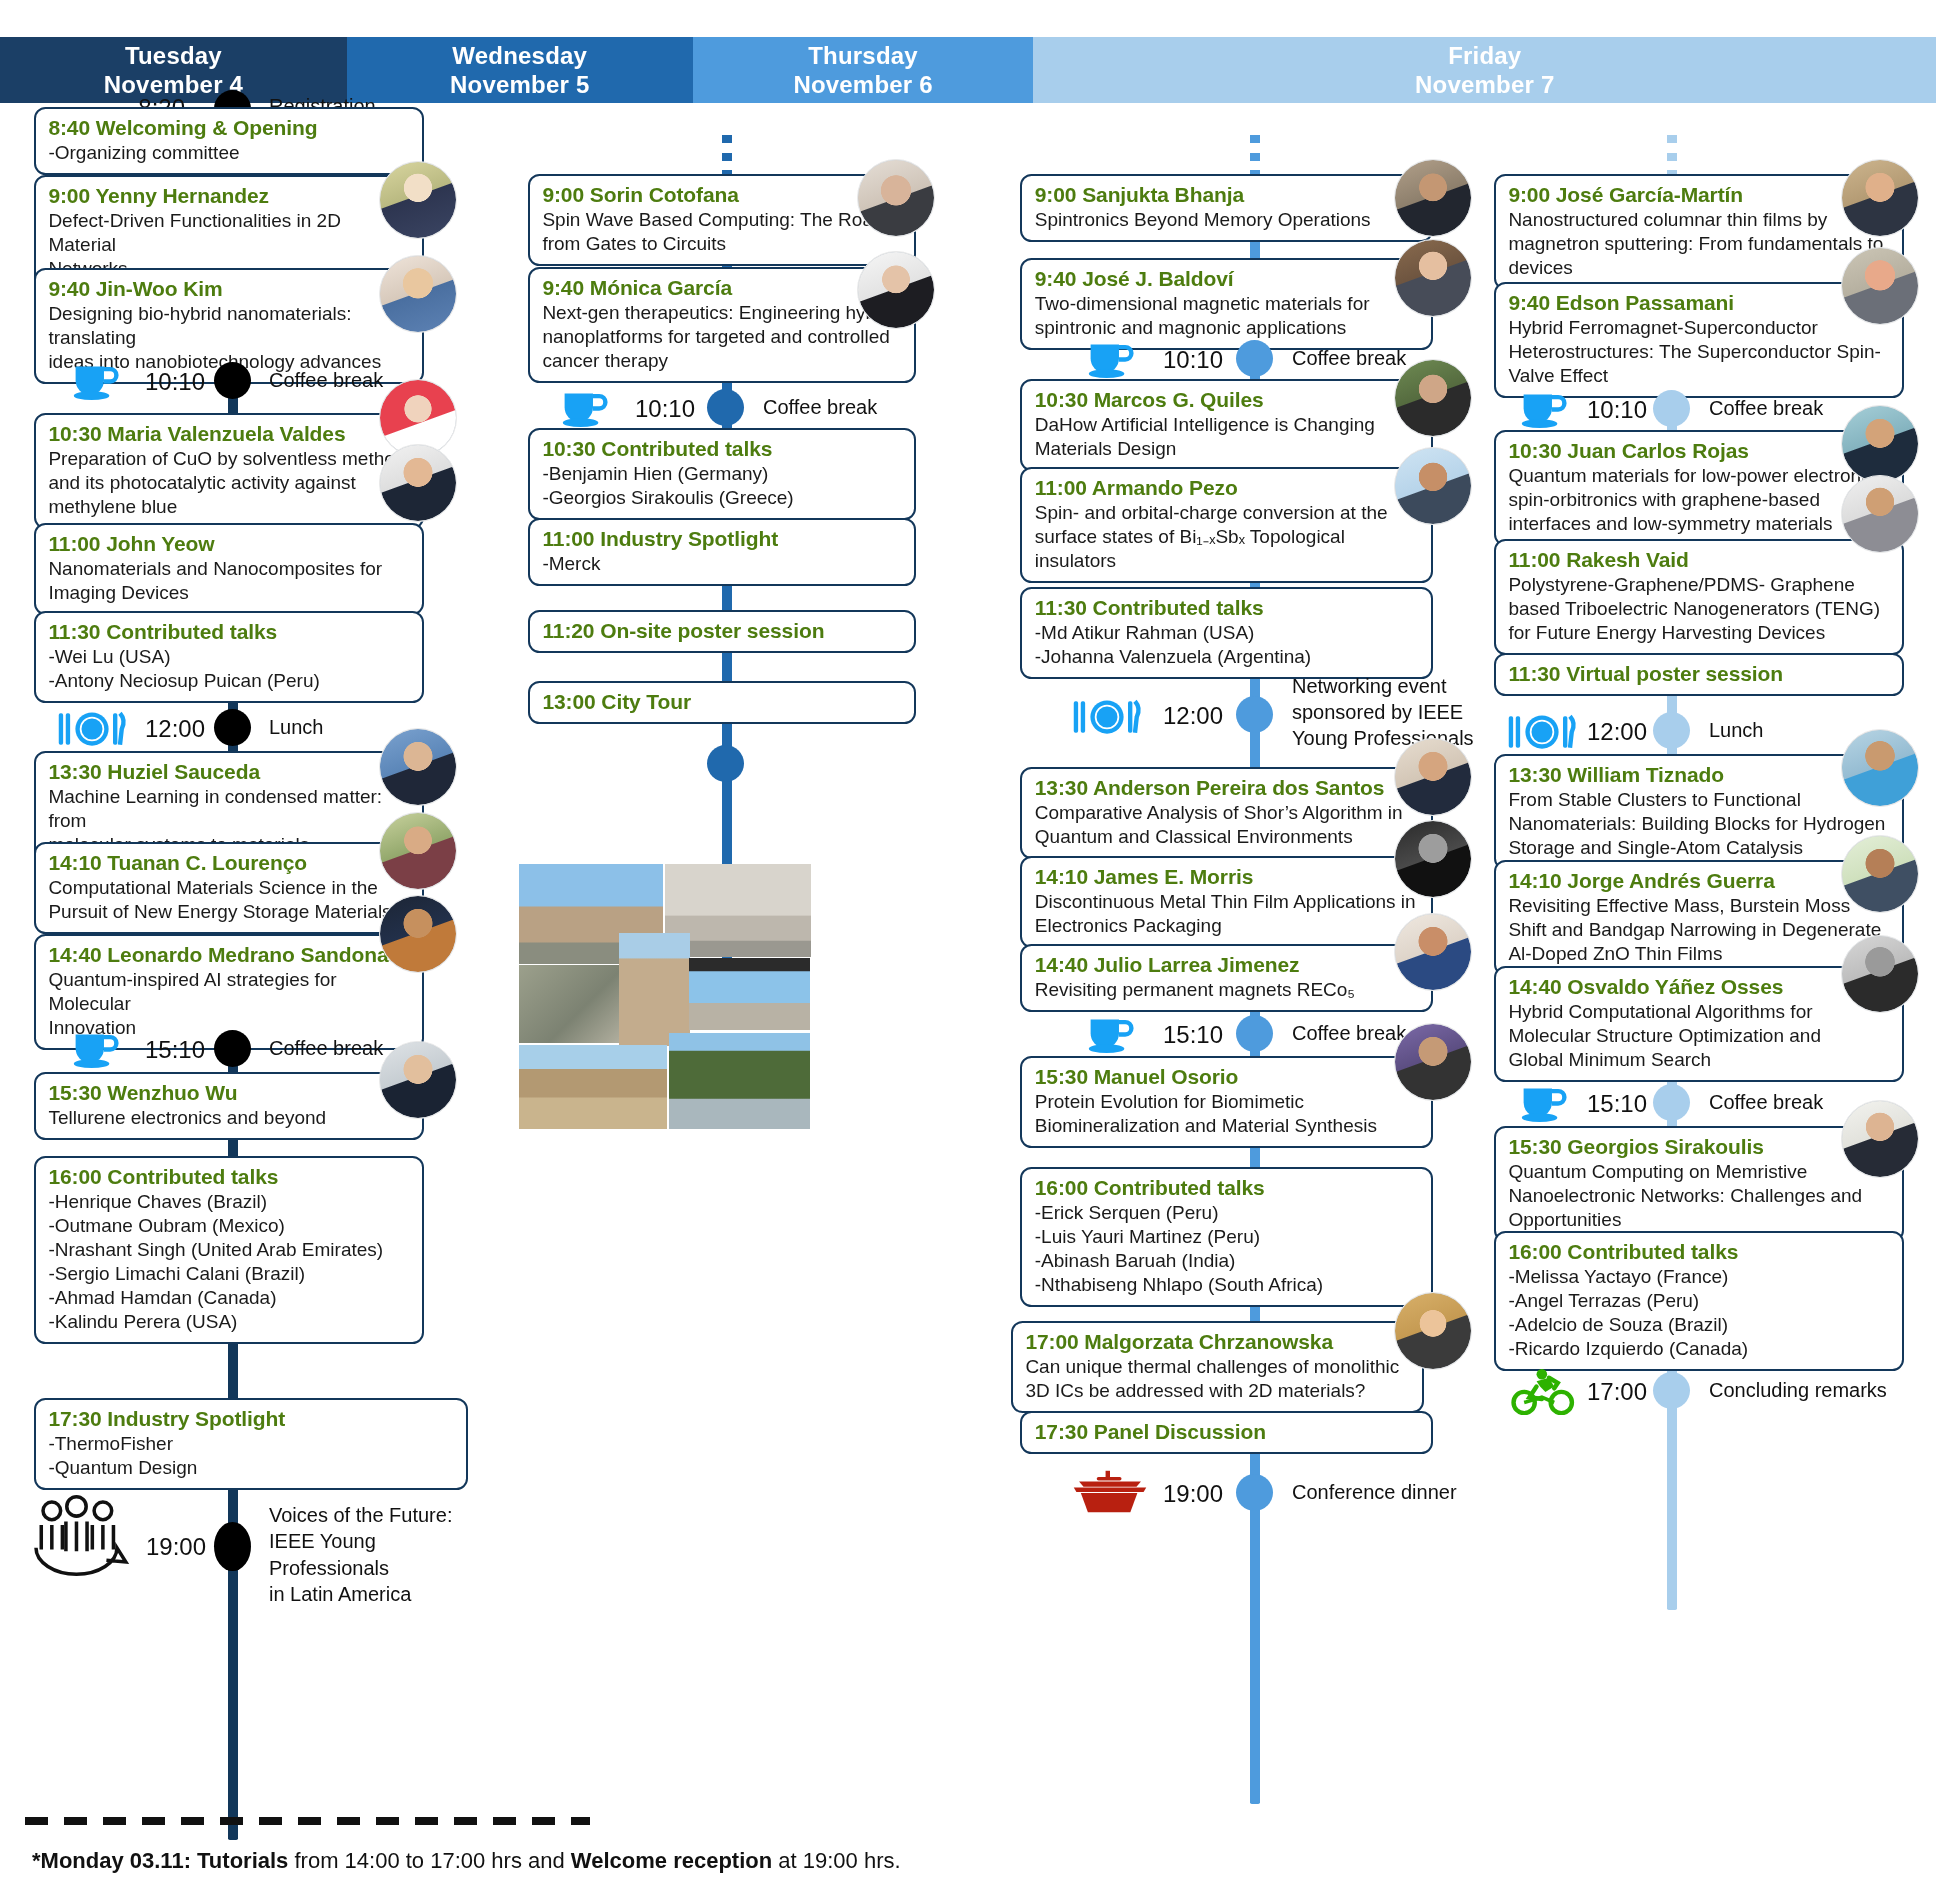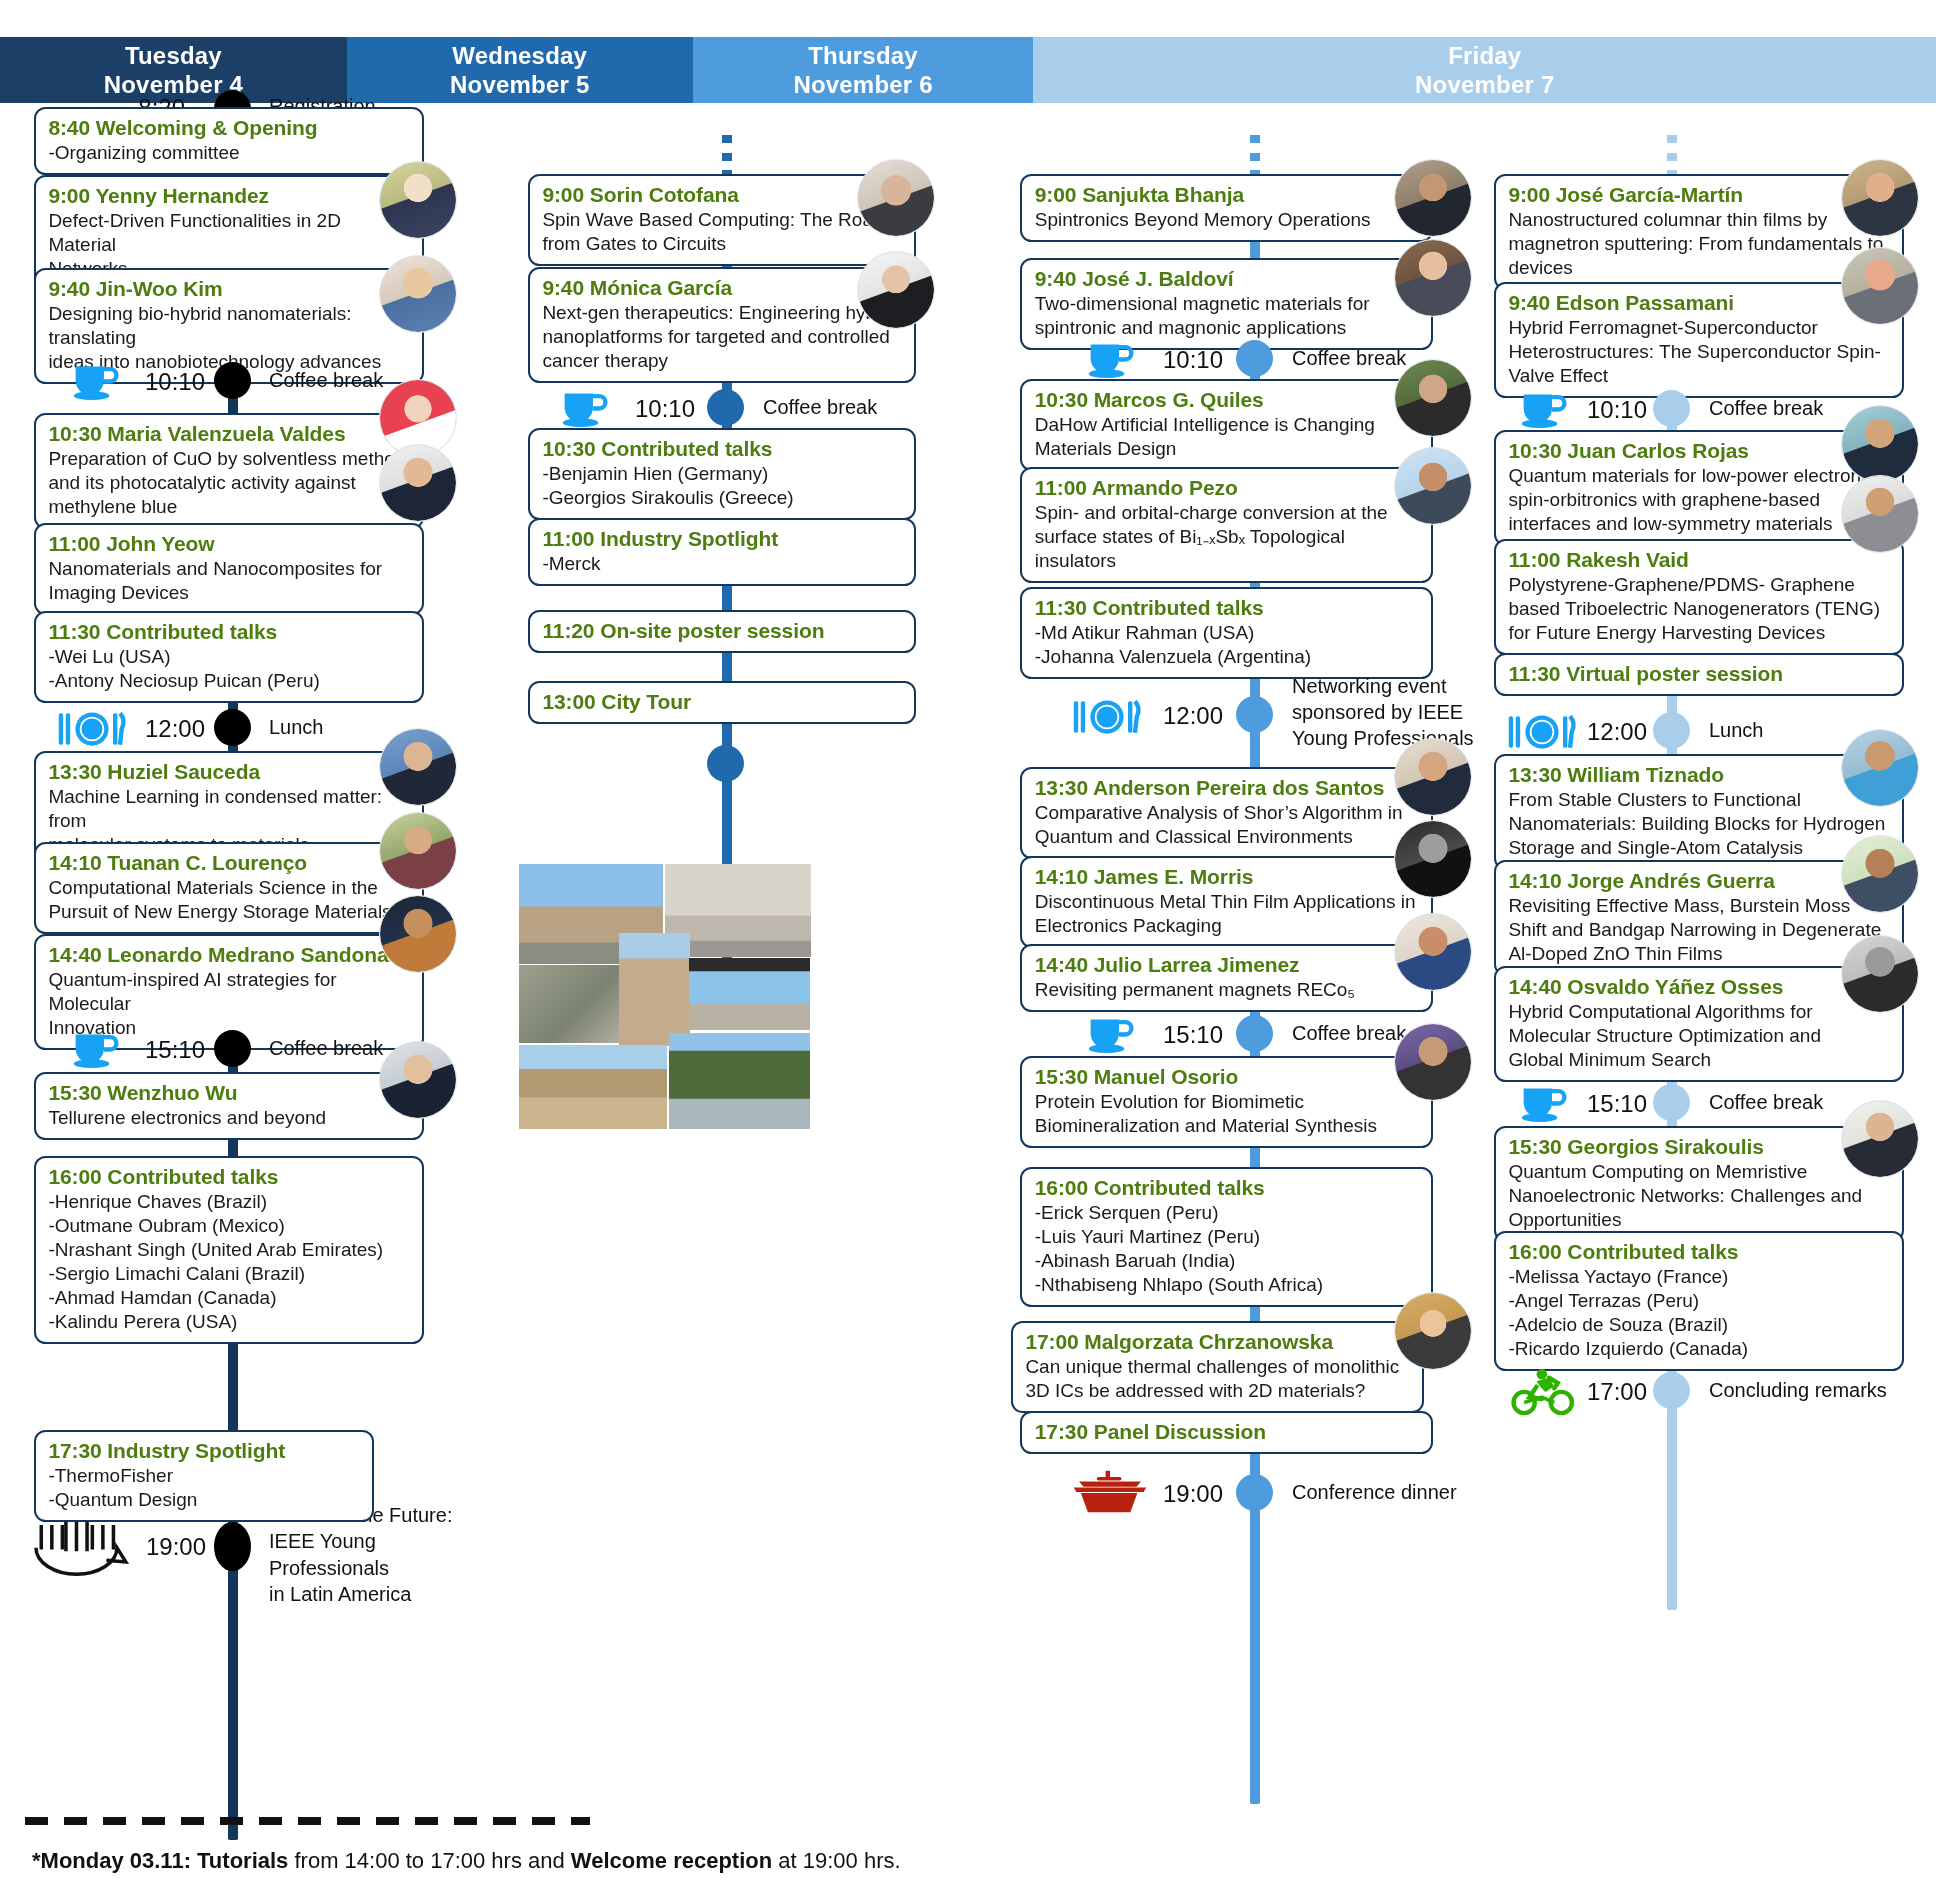--- a/index.html
+++ b/index.html
@@ -325,21 +325,21 @@
   <div class="card" style="position:absolute;left:34px;top:1090px;width:390px;">
     <div class="c-title">16:00 Contributed talks</div>
     <div class="c-sub">-Henrique Chaves (Brazil)
 -Outmane Oubram (Mexico)
 -Nrashant Singh (United Arab Emirates)
 -Sergio Limachi Calani (Brazil)
 -Ahmad Hamdan (Canada)
 -Kalindu Perera (USA)</div>
   </div>
 
-  <div class="card" style="position:absolute;left:34px;top:1364px;width:340px;">
+  <div class="card" style="position:absolute;left:34px;top:1332px;width:434px;">
     <div class="c-title">17:30 Industry Spotlight</div>
     <div class="c-sub">-ThermoFisher
 -Quantum Design</div>
   </div>
 
   <div class="people-icon" style="left:26.5px;top:1429px;">
     <svg width="106" height="81" viewBox="0 0 120 92">
       <circle cx="28" cy="18" r="10" fill="none" stroke="#111" stroke-width="4"></circle>
       <circle cx="56" cy="13" r="11" fill="none" stroke="#111" stroke-width="4"></circle>
       <circle cx="86" cy="18" r="10" fill="none" stroke="#111" stroke-width="4"></circle>

